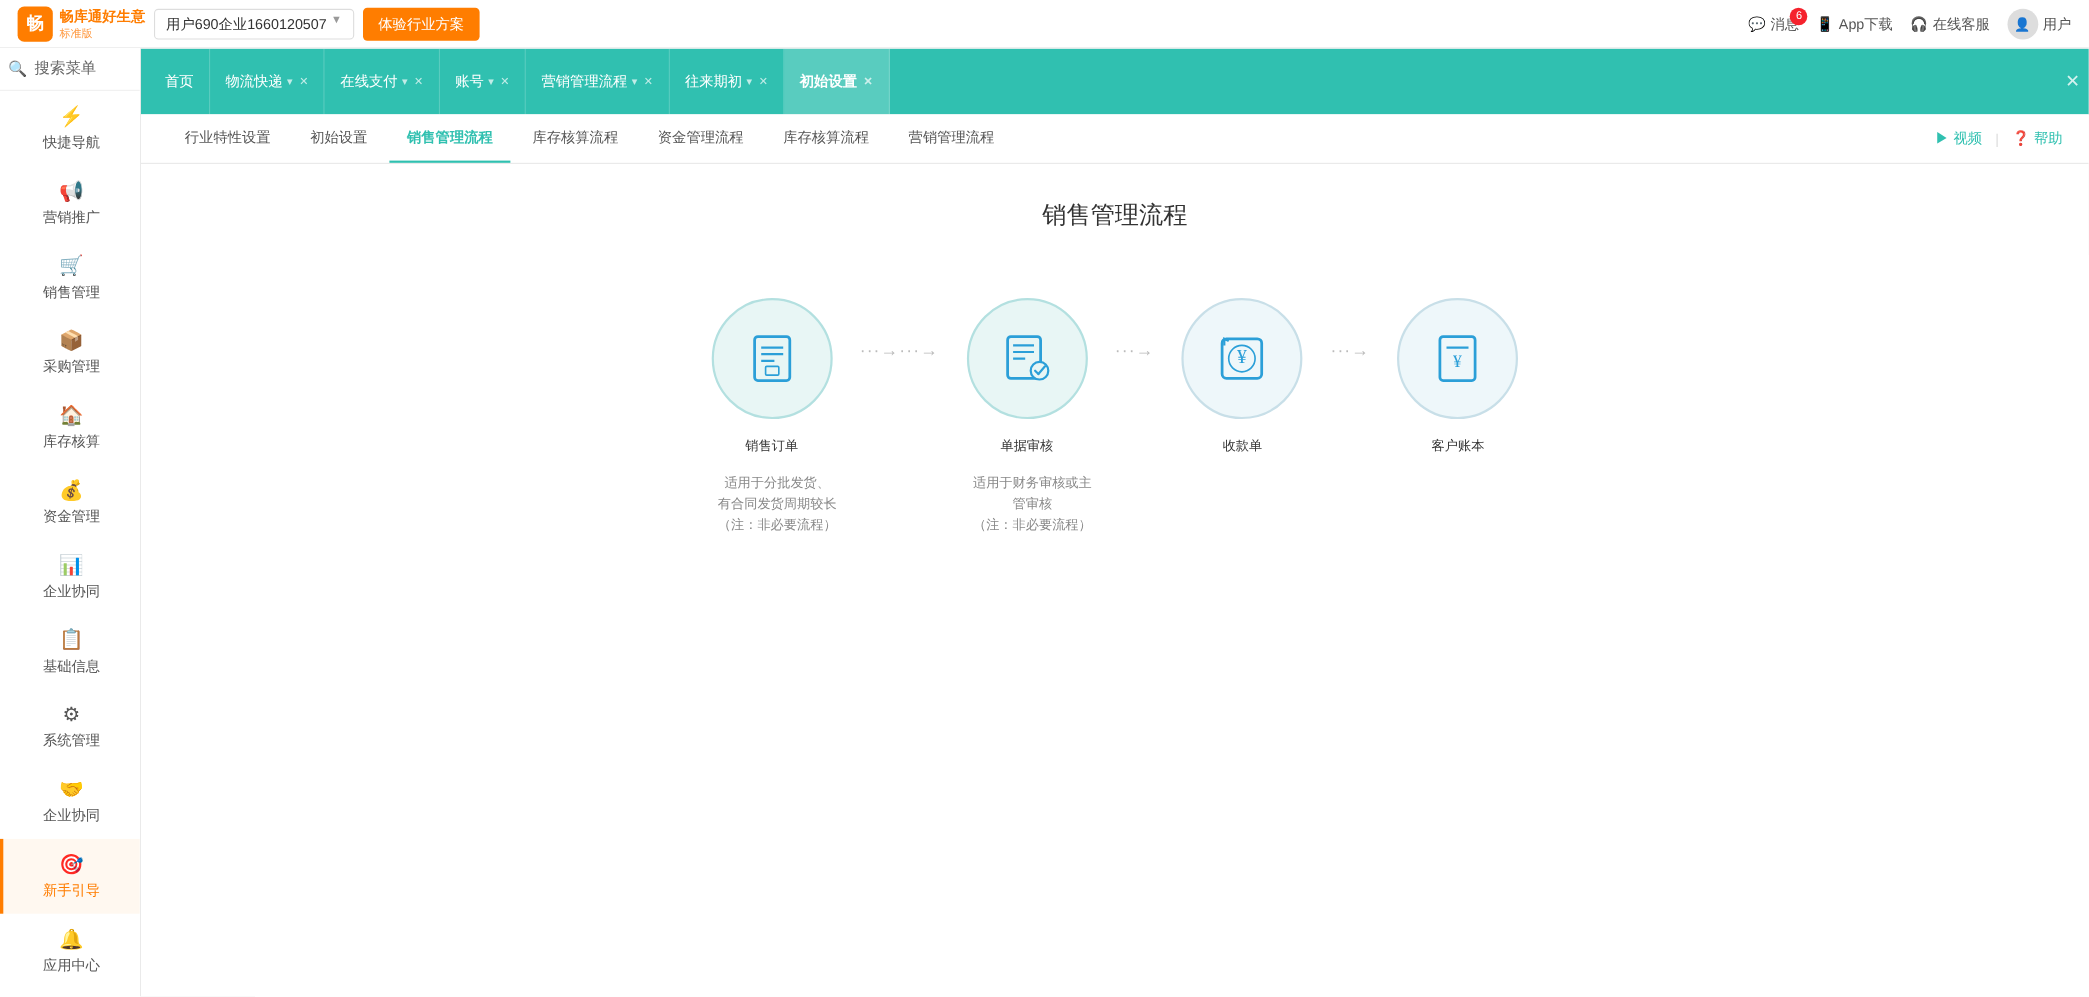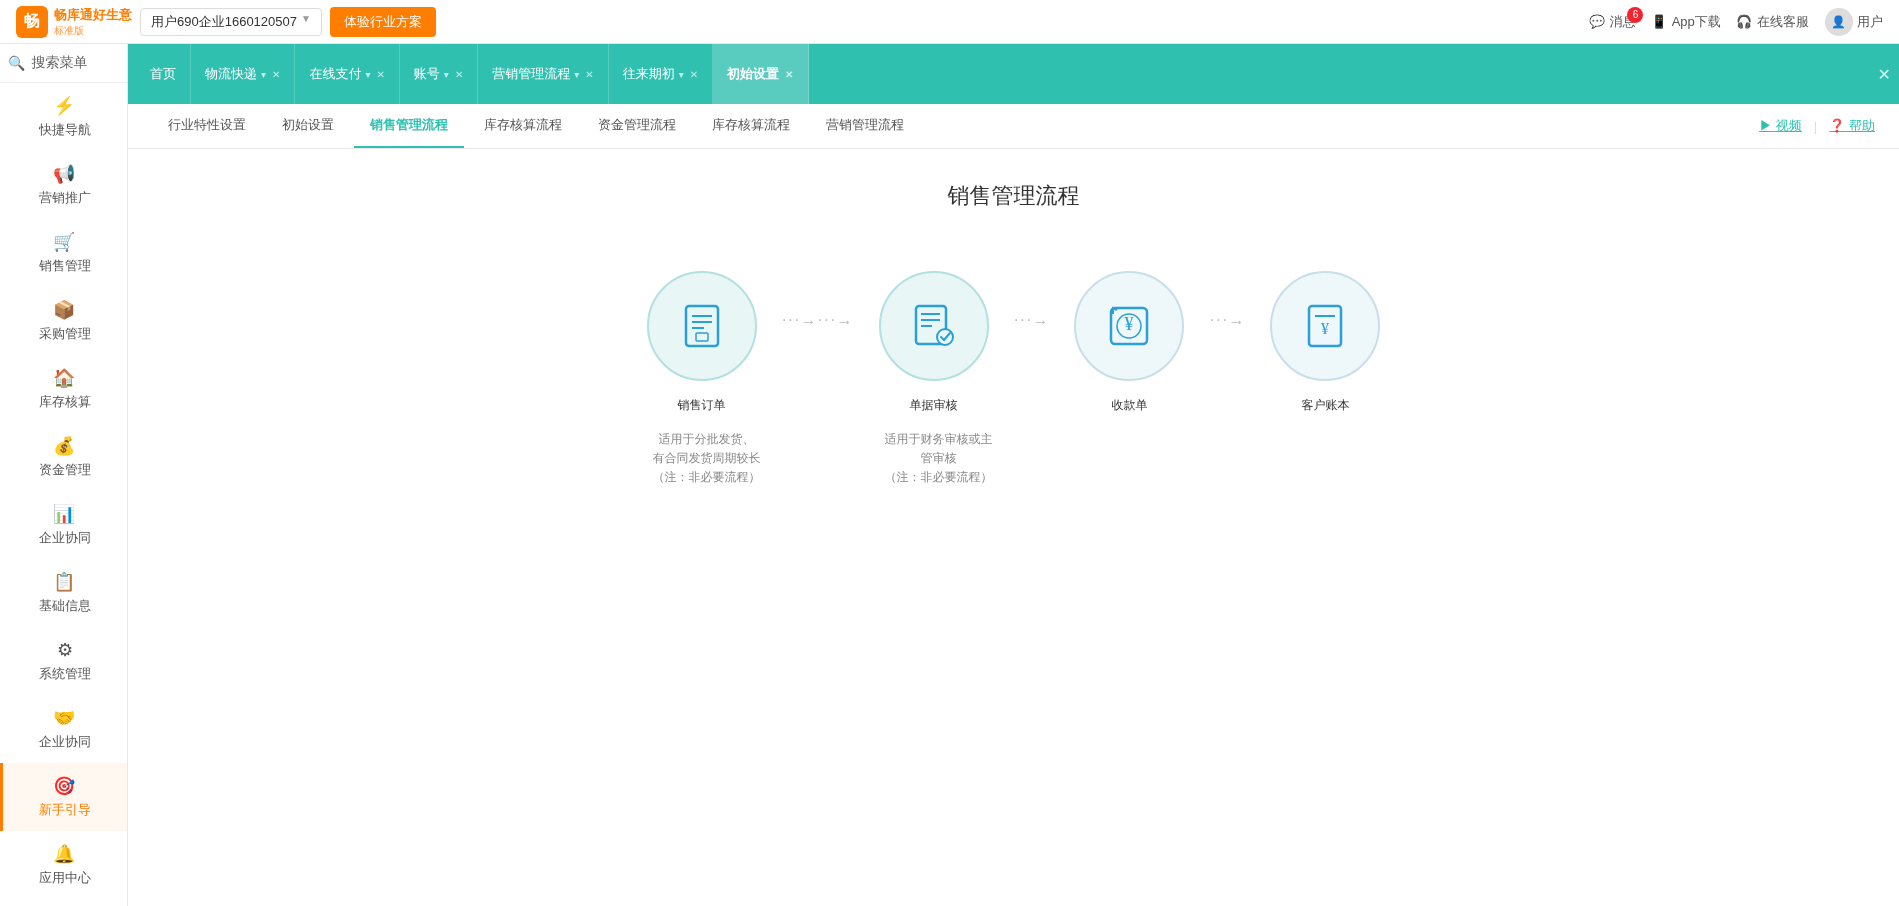--- a/index.html
+++ b/index.html
@@ -72,21 +72,21 @@
     
     .sub-tabs {
       display: flex; align-items: center; border-bottom: 1px solid #e8e8e8;
       padding: 0 24px; background: #fff; flex-shrink: 0;
     }
     .sub-tab {
       padding: 12px 16px; cursor: pointer; font-size: 13px; color: #555;
       border-bottom: 2px solid transparent; margin-right: 4px;
     }
     .sub-tab.active { color: #30c0b0; border-bottom-color: #30c0b0; font-weight: bold; }
-    .sub-tabs-right { margin-left: auto; display: flex; align-items: center; gap: 12px; font-size: 13px; color: #30c0b0; cursor: pointer; text-decoration: underline; }
+    .sub-tabs-right { margin-left: auto; display: flex; align-items: center; gap: 12px; font-size: 13px; color: #30c0b0; cursor: pointer; }
 
     
     .flow-content { flex: 1; overflow-y: auto; padding: 32px 48px; }
     .flow-title { text-align: center; font-size: 22px; color: #333; font-weight: normal; margin-bottom: 60px; }
 
     .flow-steps { display: flex; align-items: flex-start; justify-content: center; gap: 0; }
     .flow-step { display: flex; flex-direction: column; align-items: center; gap: 16px; width: 160px; }
     .step-circle {
       width: 110px; height: 110px; border-radius: 50%;
       background: #e8f6f5; border: 2px solid #b3e0e0;

